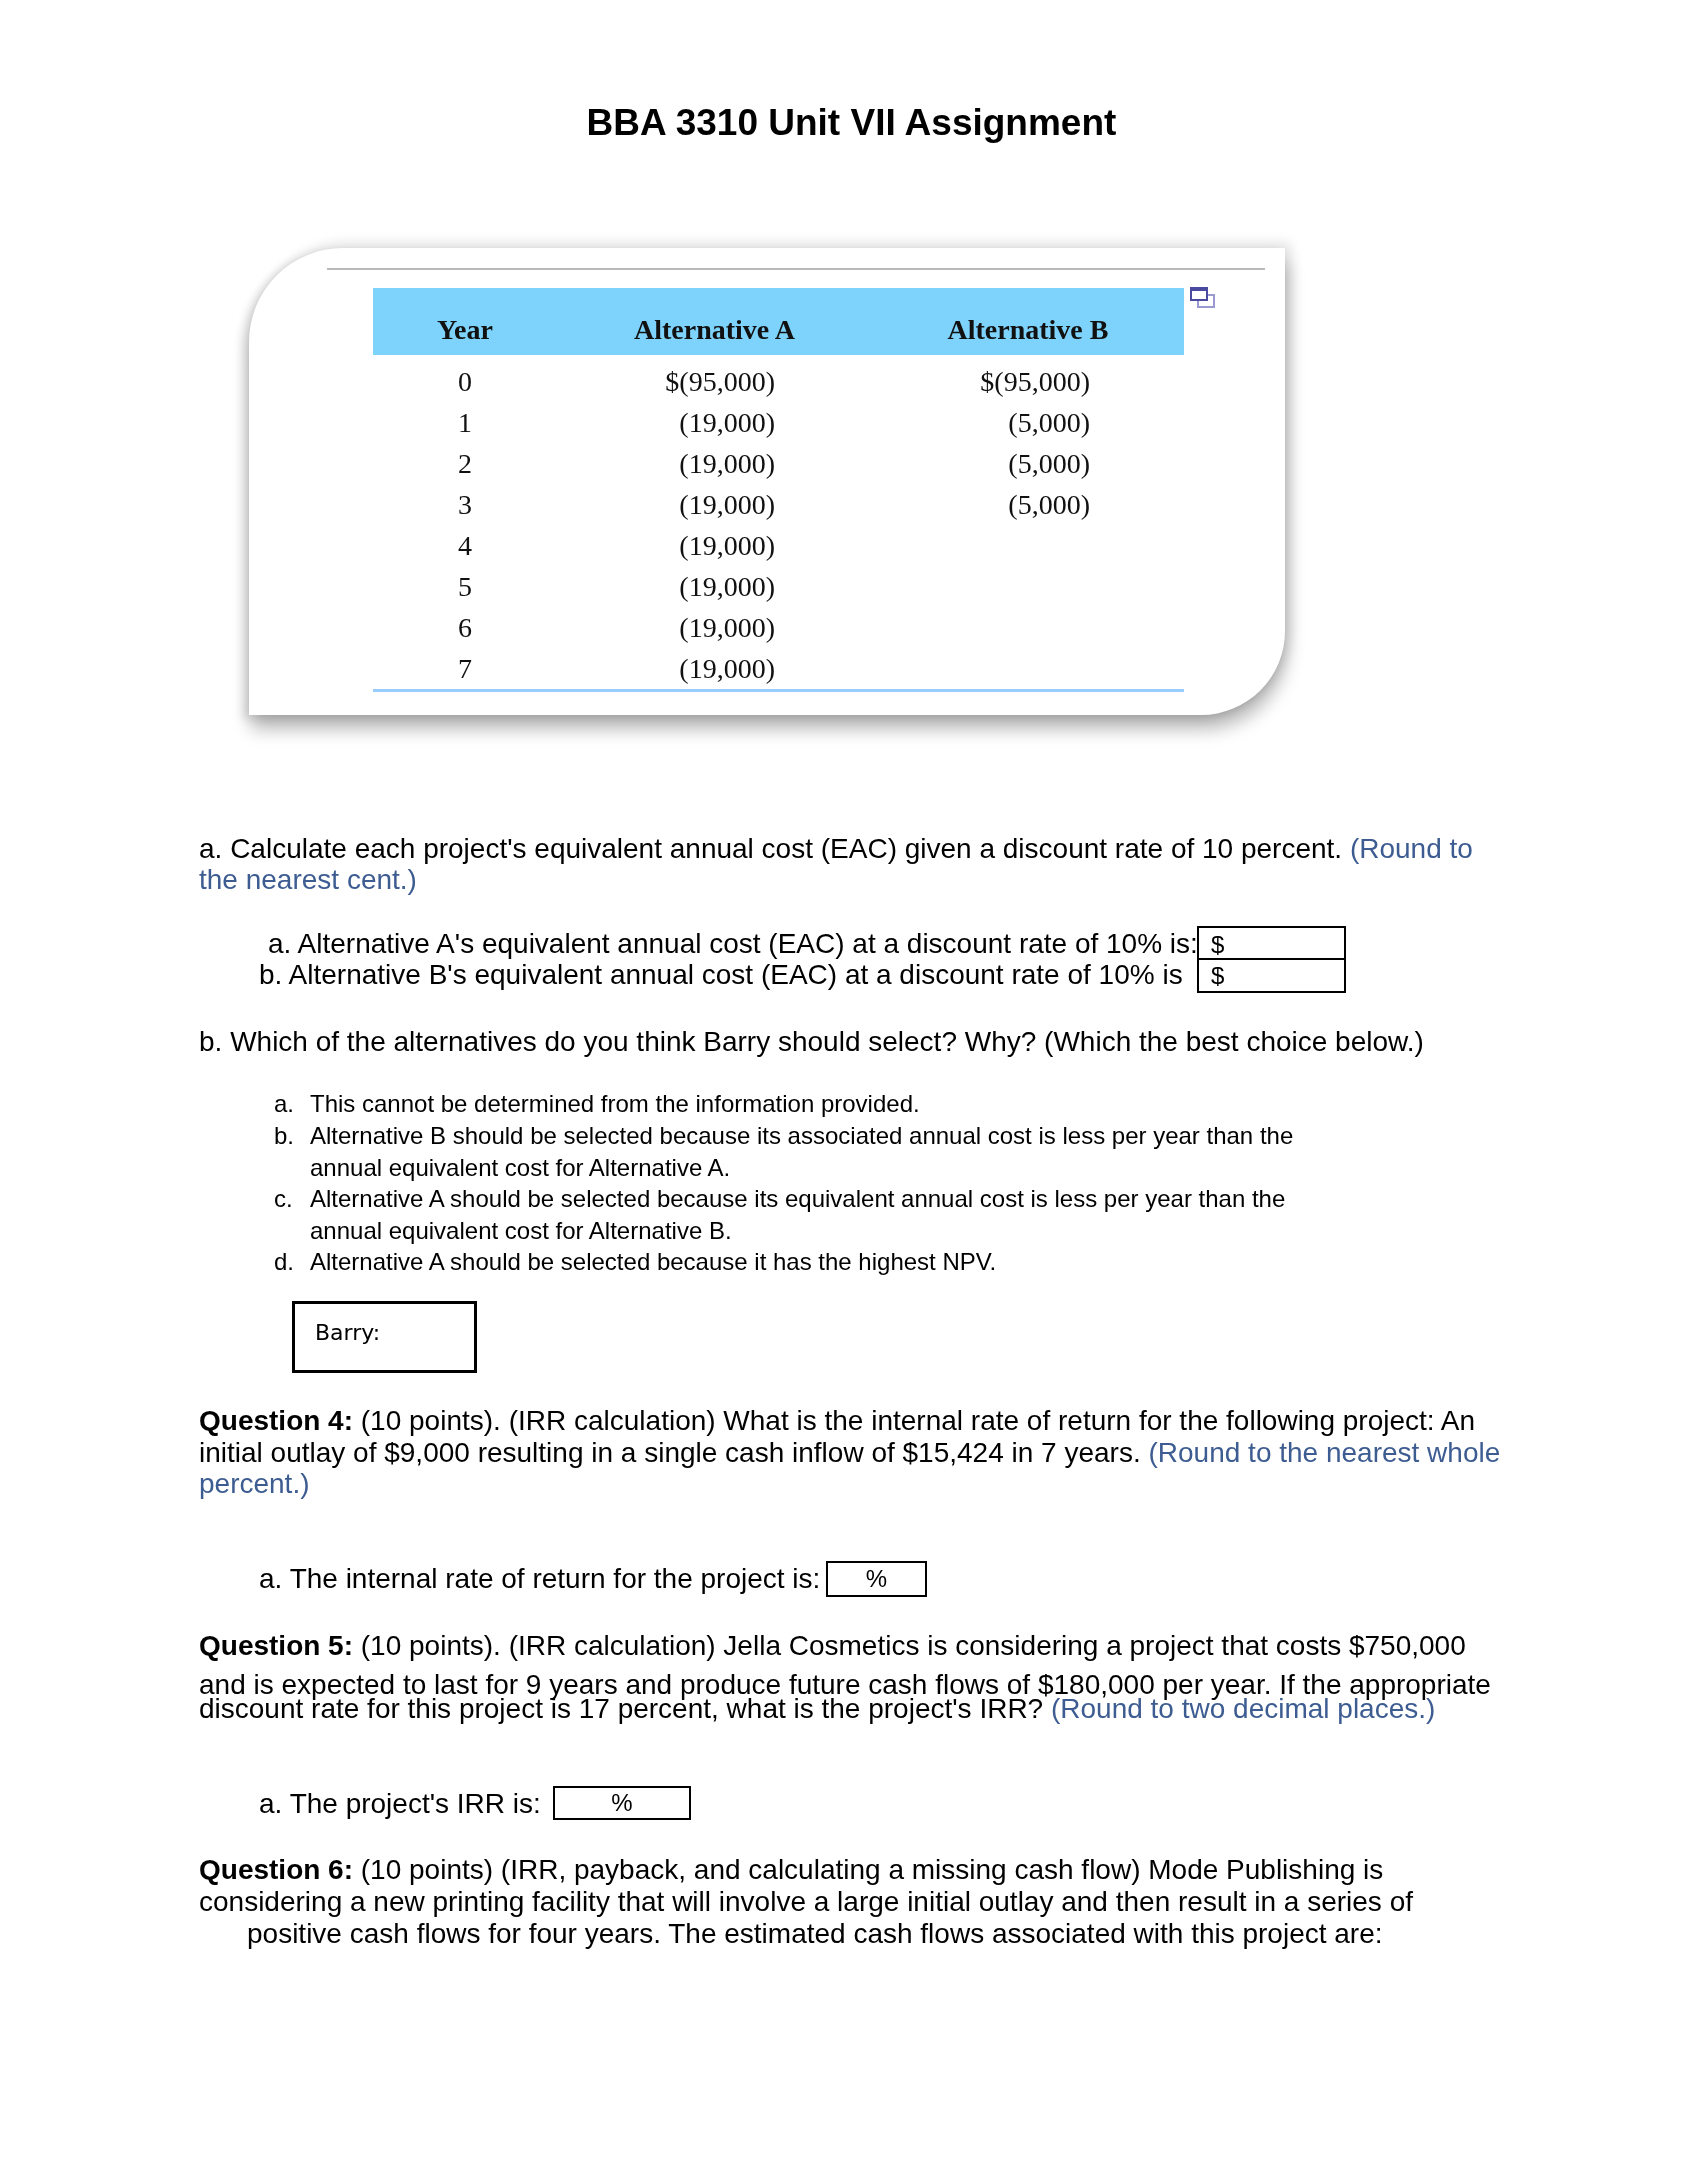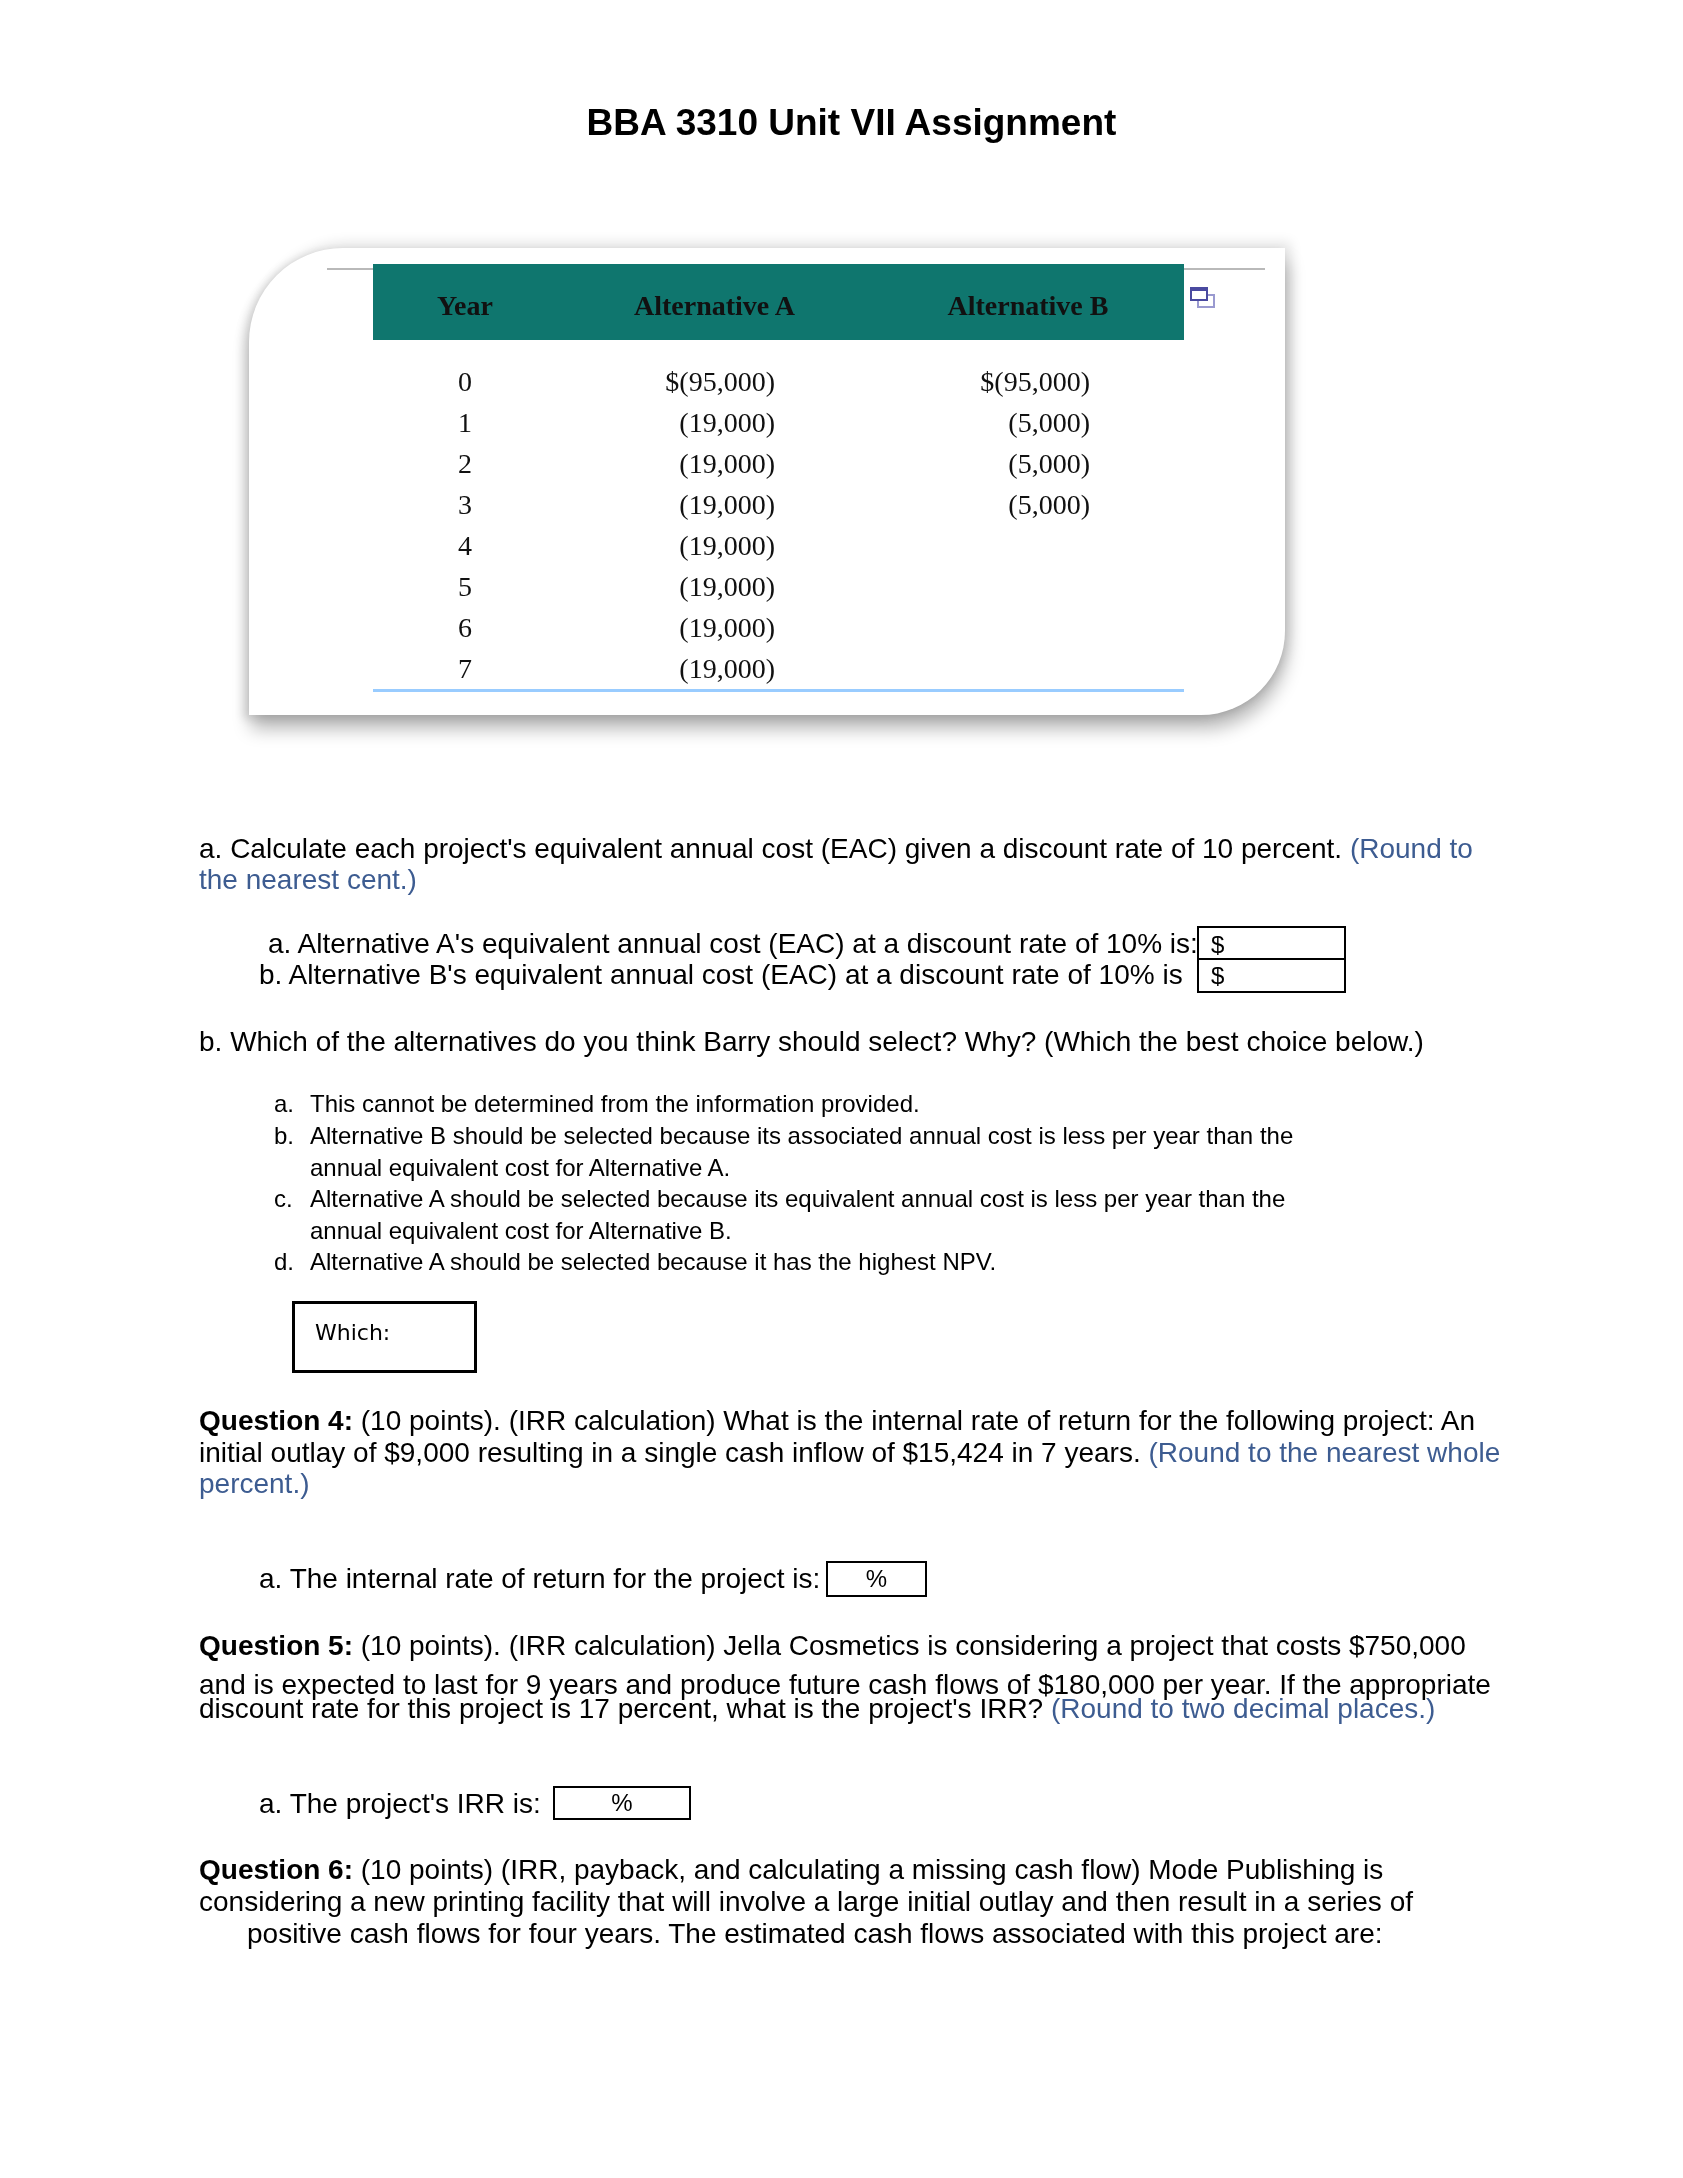--- a/index.html
+++ b/index.html
@@ -7,21 +7,21 @@
          font-family:"Liberation Sans", sans-serif; color:#000; }
   .abs { position:absolute; }
   .title { left:0; width:1683px; top:101px; text-align:center; font-size:37px; font-weight:bold;
            line-height:44px; padding-left:20px; box-sizing:border-box; }
 
   
   .card { left:249px; top:248px; width:1036px; height:467px; background:#fff;
           border-top-left-radius:94px 94px; border-bottom-right-radius:84px 84px;
           box-shadow: 2px 14px 18px rgba(0,0,0,0.28), -6px 4px 10px rgba(0,0,0,0.12), 6px -6px 12px rgba(0,0,0,0.10); }
   .grey-line { left:327px; top:268px; width:938px; height:2px; background:#b9b9b9; }
-  .tbl-head { left:373px; top:264px; width:811px; height:76px; background:#0f766e; }
+  .tbl-head { left:373px; top:288px; width:811px; height:67px; background:#7dd3fc; }
   .th { position:absolute; top:0; height:84px; line-height:84px; text-align:center;
         font-family:"Liberation Serif", serif; font-weight:bold; font-size:28px; color:#111; }
   .th.year { left:0; width:184px; }
   .th.a { left:184px; width:315px; }
   .th.b { left:499px; width:312px; }
   .popout { left:1190px; top:287px; width:26px; height:22px; }
   .tbl-body { left:373px; top:360px; width:811px; }
   .tr { position:relative; height:41px; }
   .td { position:absolute; top:0; height:41px; line-height:44px; font-family:"Liberation Serif", serif;
         font-size:28px; color:#111; }
@@ -137,21 +137,21 @@
   <span class="list-marker">c.</span>
   <span class="list-text">Alternative A should be selected because its equivalent annual cost is less per year than the</span>
   <span class="list-text" style="top:32px;">annual equivalent cost for Alternative B.</span>
 </div>
 <div class="list-item" style="top:1246px;">
   <span class="list-marker">d.</span>
   <span class="list-text">Alternative A should be selected because it has the highest NPV.</span>
 </div>
 
 <div class="abs answer-box">
-  <span class="answer-label">Which:</span>
+  <span class="answer-label">Barry:</span>
 </div>
 
 <div class="abs p" style="left:199px; top:1405px;">
   <span class="bold">Question 4:</span><span> (10 points). (IRR calculation) What is the internal rate of return for the following project: An</span>
 </div>
 <div class="abs p" style="left:199px; top:1437px;">
   <span>initial outlay of $9,000 resulting in a single cash inflow of $15,424 in 7 years.</span>
   <span class="hint">(Round to the nearest whole</span>
 </div>
 <div class="abs p hint" style="left:199px; top:1468px;">percent.)</div>

